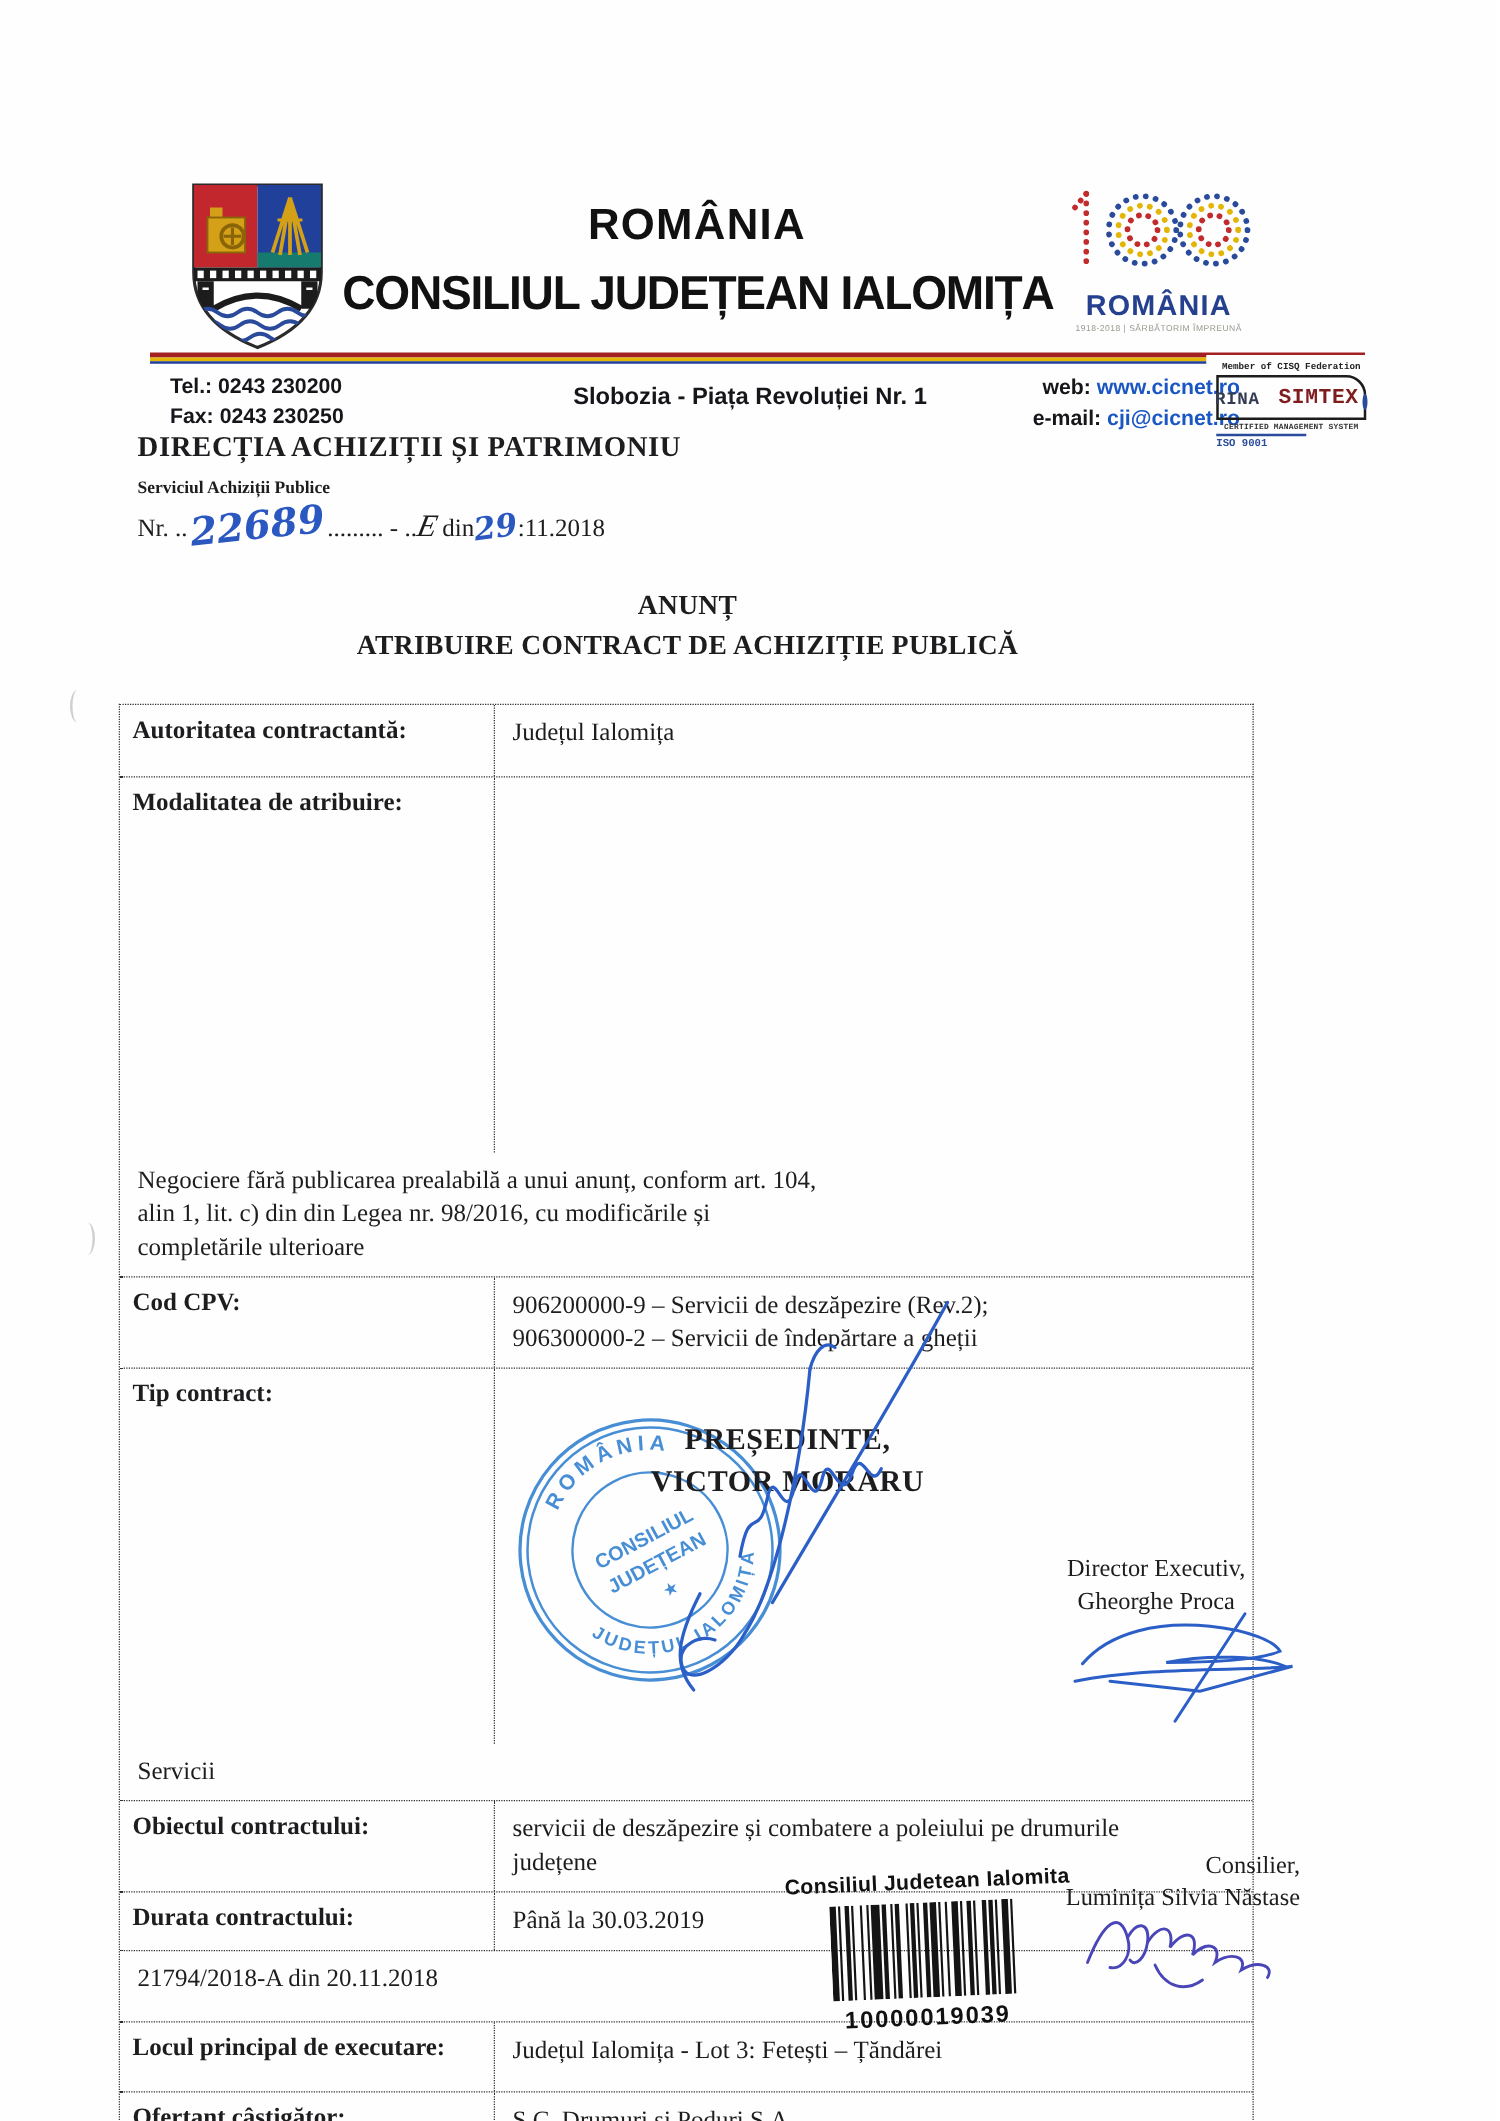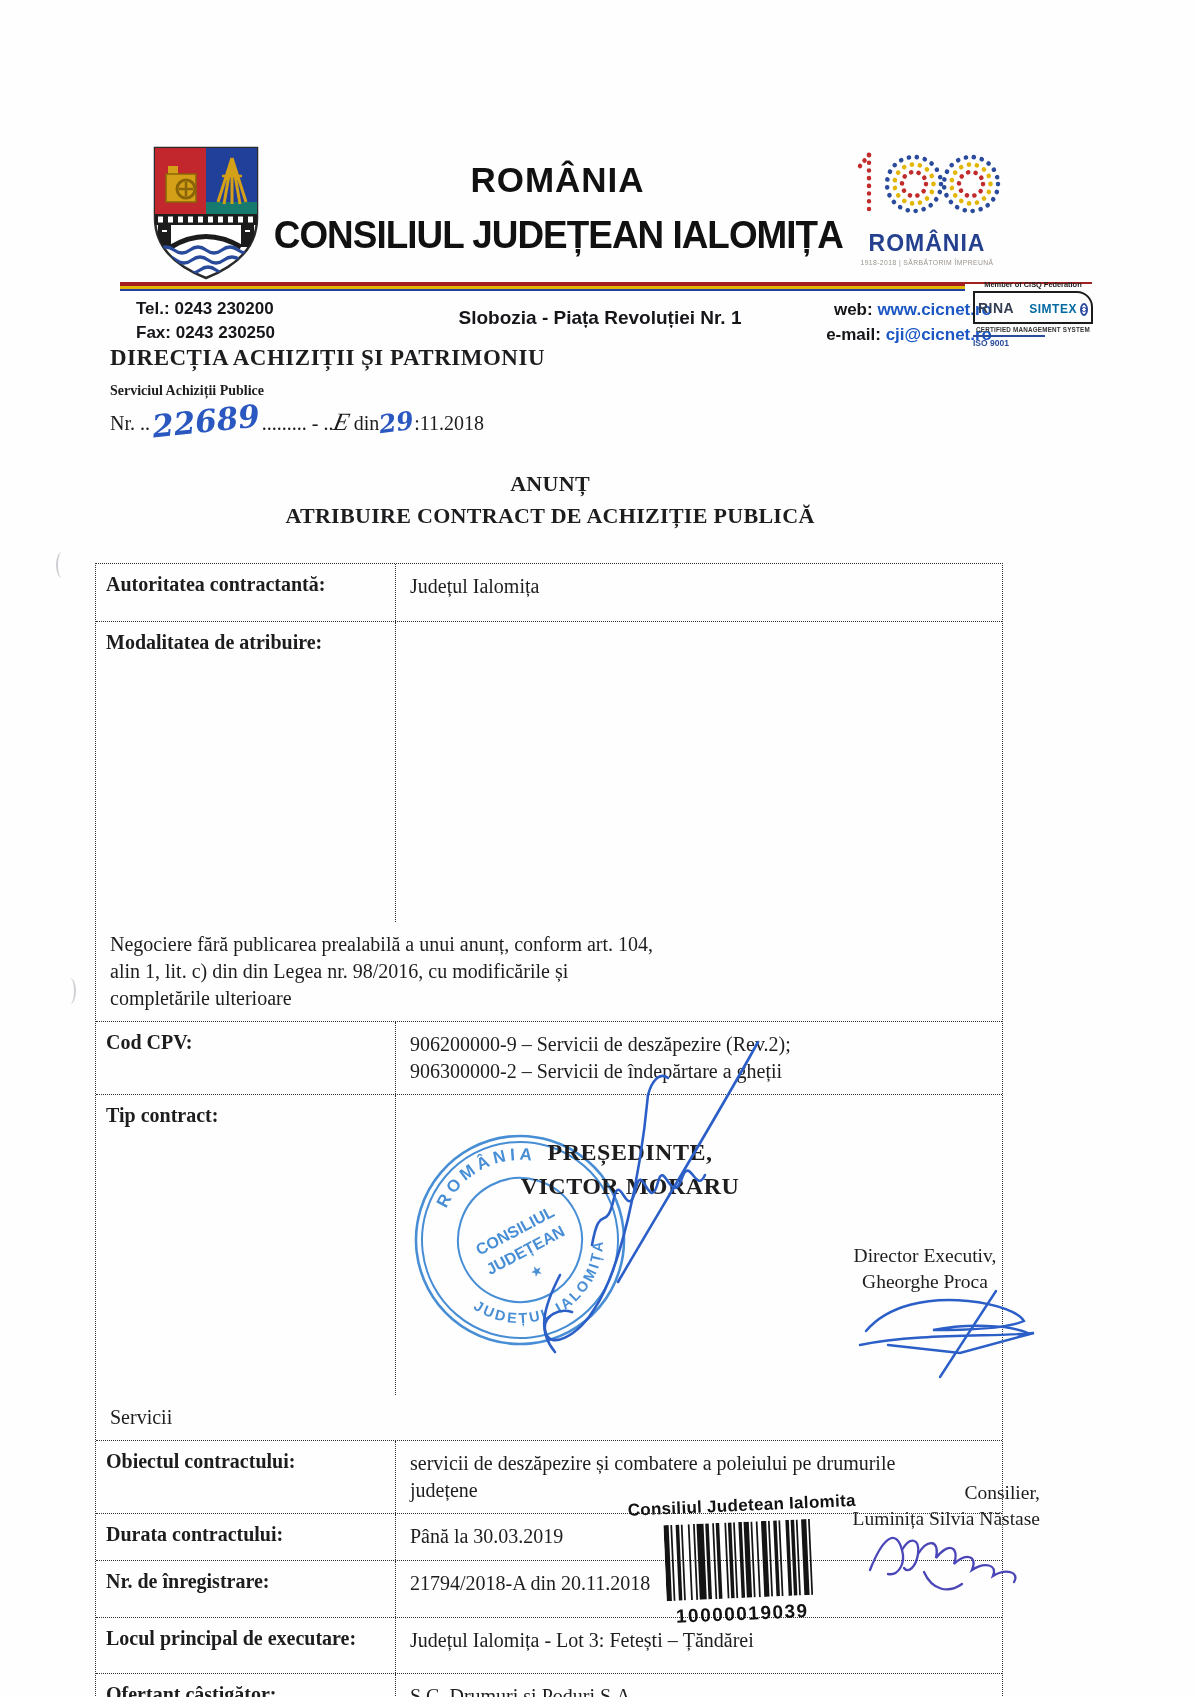--- a/index.html
+++ b/index.html
@@ -22,27 +22,27 @@
   .tricolor{position:absolute;left:120px;top:284px;width:845px;height:7px;}
   .tricolor div{height:2.4px;}
 
   .contact{position:absolute;left:120px;top:297px;width:880px;
            font-family:"Liberation Sans","DejaVu Sans",sans-serif;font-weight:700;font-size:17px;color:#15151a;}
   .tel-fax{position:absolute;left:16px;top:0;line-height:24px;}
   .addr{position:absolute;left:270px;top:10px;width:420px;text-align:center;font-size:19px;}
   .webmail{position:absolute;left:600px;top:0;width:272px;text-align:right;line-height:25px;}
   .blue-link{color:#1a56c4;}
 
-  .certbox{position:absolute;left:973px;top:280px;width:120px;
-           font-family:Liberation Sans, sans-serif;text-align:center;}
+  .certbox{position:absolute;left:973px;top:290px;width:120px;
+           font-family:Liberation Mono, monospace;text-align:center;}
   .cert-member{font-size:7.4px;font-weight:700;color:#222;margin-bottom:2px;white-space:nowrap;}
   .cert-frame{border:2px solid #1c1c1c;border-top-right-radius:16px;padding:7px 3px 6px 3px;
               display:flex;align-items:flex-end;justify-content:center;gap:3px;}
   .cert-rina{font-size:14px;font-weight:700;color:#333c50;letter-spacing:.5px;}
-  .cert-simtex{font-size:12px;font-weight:700;color:#0369a1;letter-spacing:.5px;margin-left:12px;}
+  .cert-simtex{font-size:17px;font-weight:700;color:#7f1d1d;letter-spacing:.5px;margin-left:12px;}
   .cert-circ{display:inline-block;width:13px;height:13px;border:2px solid #2a4b9b;border-radius:50%;
              box-sizing:border-box;background:radial-gradient(circle,#fff 35%,#2a4b9b 36%,#fff 60%);}
   .cert-cms{font-size:6.3px;font-weight:700;color:#333;margin-top:2px;letter-spacing:.2px;white-space:nowrap;}
   .cert-iso{font-size:8.5px;font-weight:700;color:#2a4b9b;text-align:left;border-top:2.5px solid #2a4b9b;
             margin-top:2px;padding-top:1px;width:60%;}
 
   
   .dept{position:absolute;left:110px;top:345px;}
   .dept-l1{font-size:23px;font-weight:700;letter-spacing:.5px;}
   .dept-l2{font-size:14px;font-weight:700;margin-top:12px;}
@@ -237,21 +237,20 @@
     <div class="trow">
       <div class="tlabel">Obiectul contractului:</div>
       <div class="tvalue">servicii de deszăpezire și combatere a poleiului pe drumurile
 județene</div>
     </div>
     <div class="trow">
       <div class="tlabel">Durata contractului:</div>
       <div class="tvalue">Până la 30.03.2019</div>
     </div>
     <div class="trow">
-      <div class="tlabel">Nr. de înregistrare:</div>
       <div class="tvalue">21794/2018-A din 20.11.2018</div>
     </div>
     <div class="trow">
       <div class="tlabel">Locul principal de executare:</div>
       <div class="tvalue">Județul Ialomița - Lot 3: Fetești – Țăndărei</div>
     </div>
     <div class="trow">
       <div class="tlabel">Ofertant câștigător:</div>
       <div class="tvalue">S.C. Drumuri și Poduri S.A.</div>
     </div>

